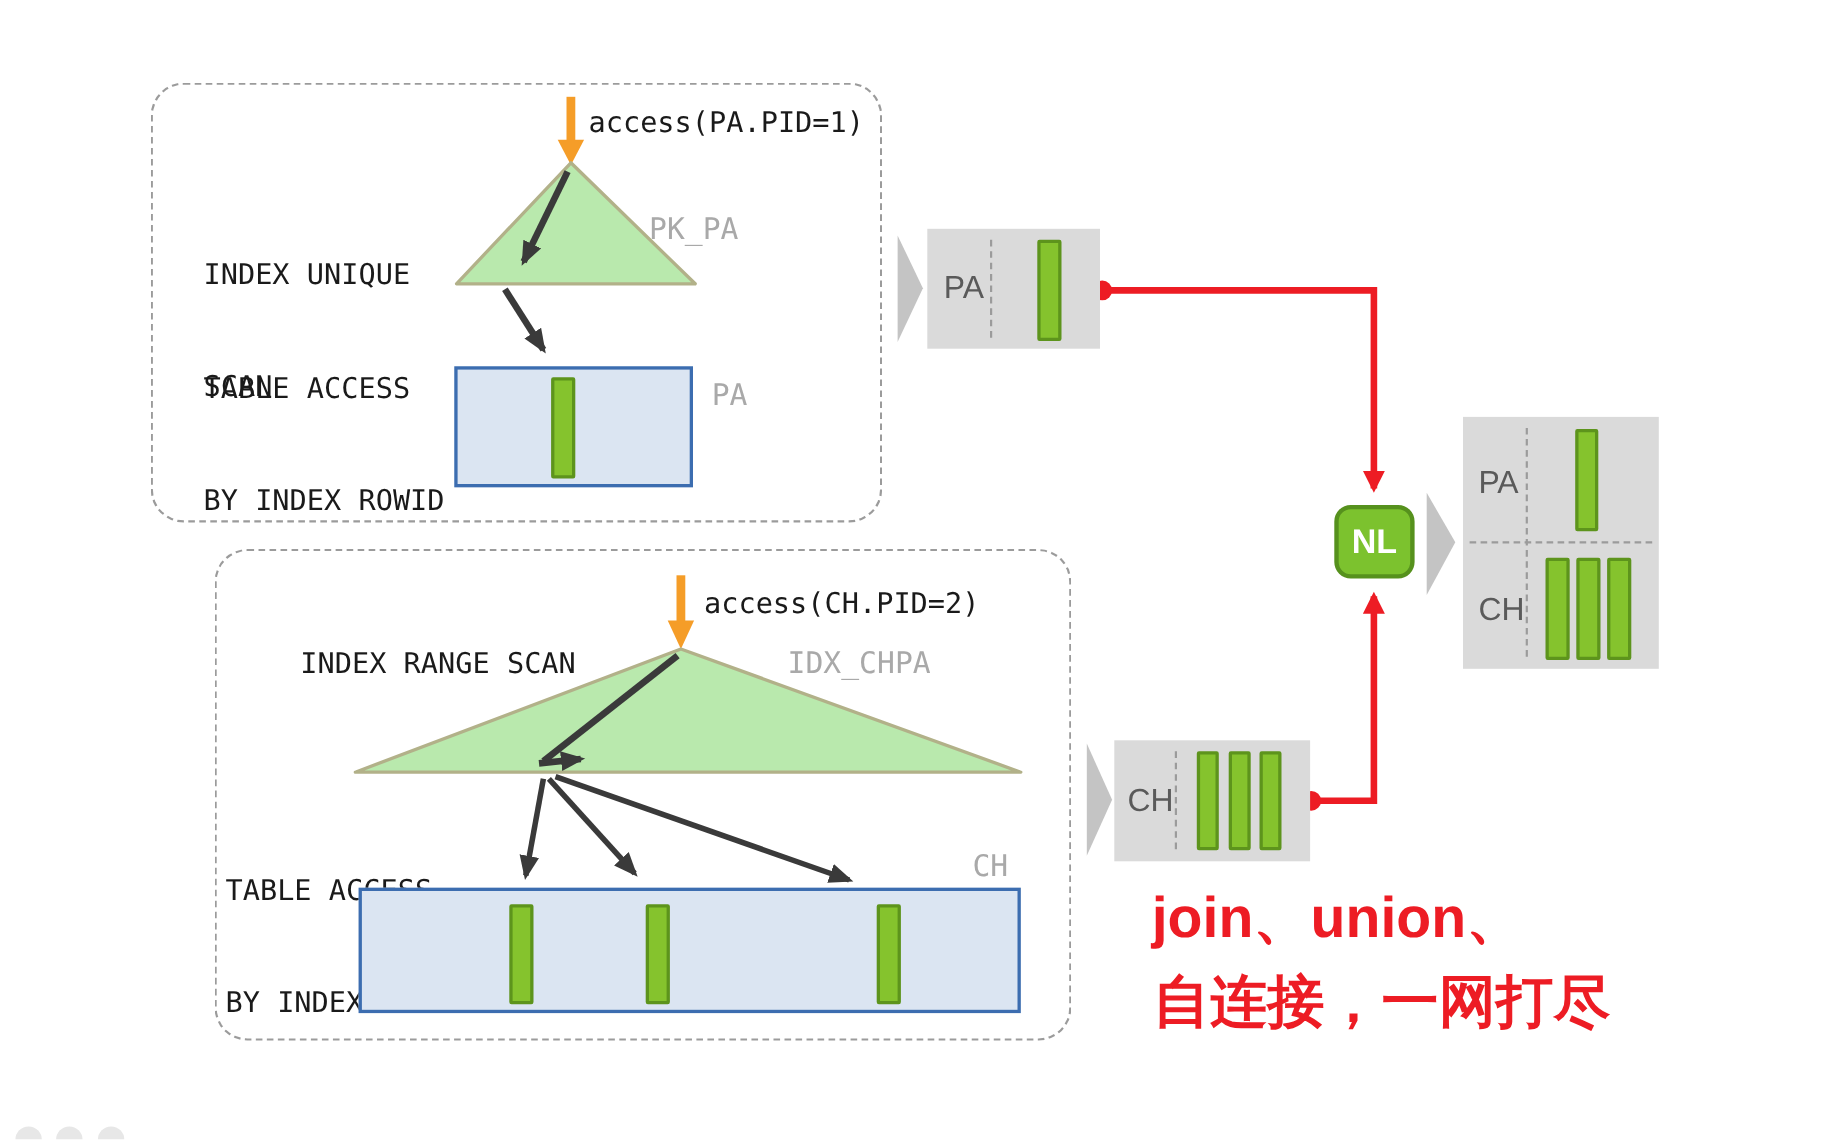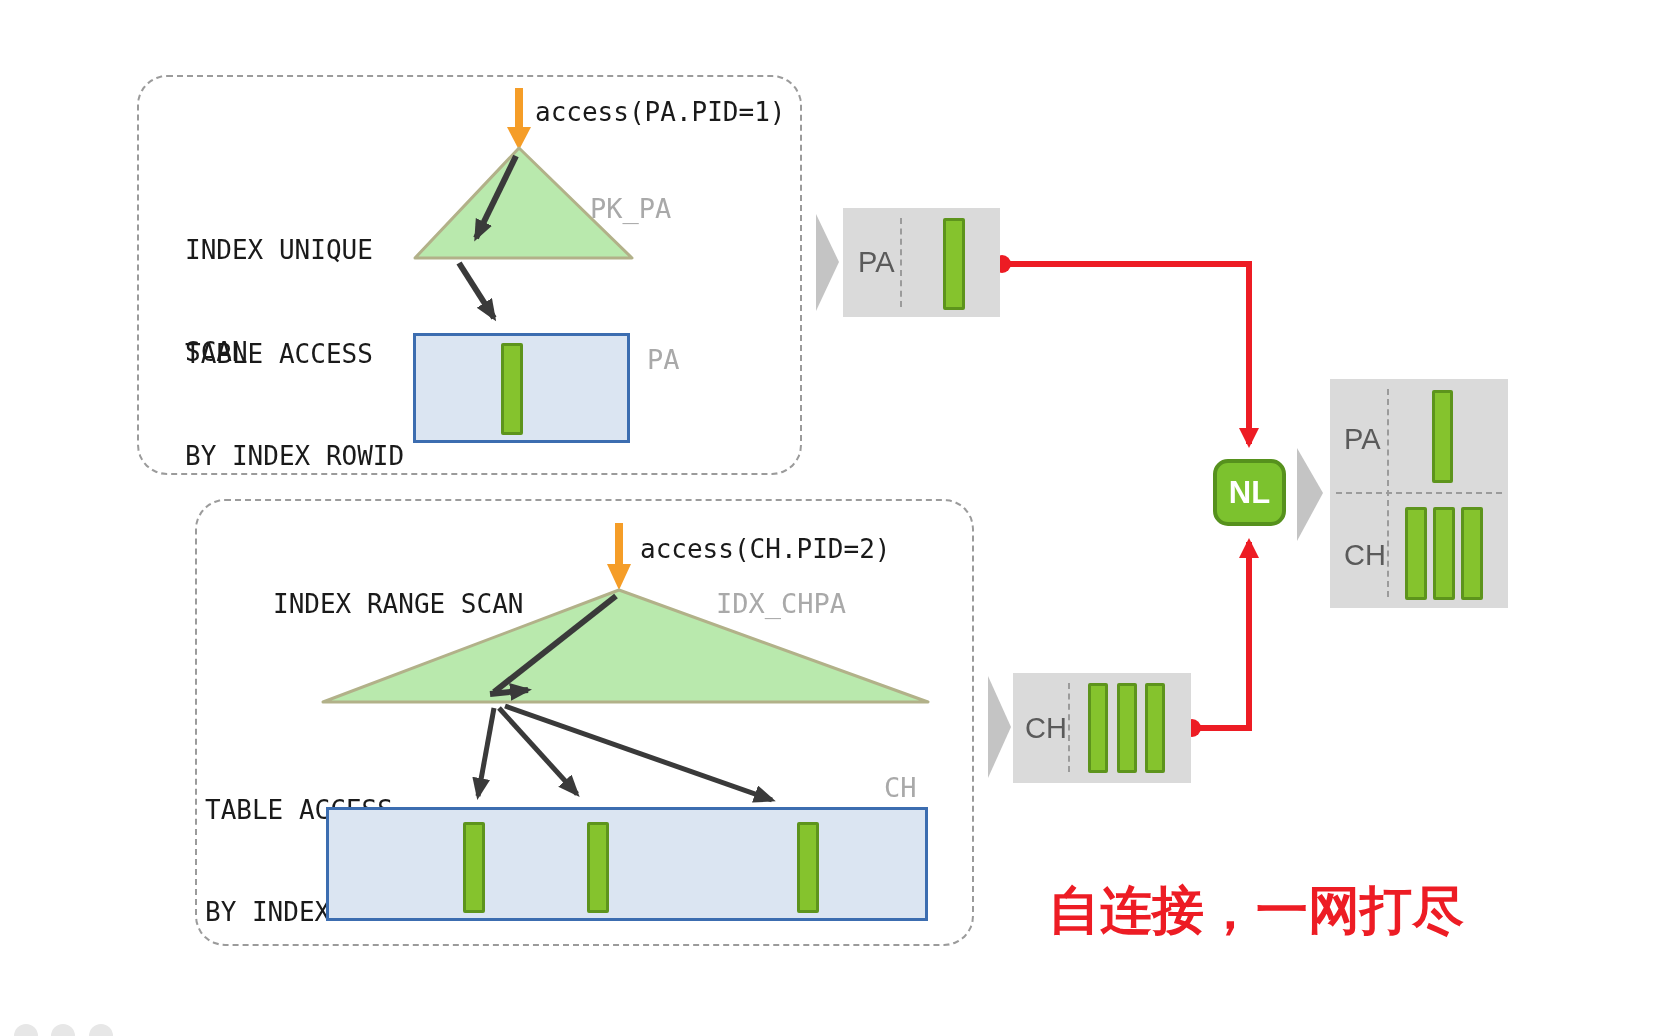--- a/index.html
+++ b/index.html
@@ -150,19 +150,20 @@
     <div class="vdash" style="left:57px;top:10px;height:208px;"></div>
     <div class="hdash" style="left:6px;top:113px;width:166px;"></div>
     <span class="lbl" style="left:14px;top:44px;">PA</span>
     <span class="lbl" style="left:14px;top:160px;">CH</span>
     <div class="bar" style="left:102px;top:11px;width:21px;height:93px;"></div>
     <div class="bar" style="left:75px;top:128px;width:22px;height:93px;"></div>
     <div class="bar" style="left:103px;top:128px;width:22px;height:93px;"></div>
     <div class="bar" style="left:131px;top:128px;width:22px;height:93px;"></div>
   </div>
 
+  <div class="caption" style="left:1047px;top:800px;">join、union、</div>
   <div class="caption" style="left:1048px;top:876px;">自连接，一网打尽</div>
 
   <div class="corner-dot" style="left:14px;top:1024px;"></div>
   <div class="corner-dot" style="left:51px;top:1024px;"></div>
   <div class="corner-dot" style="left:89px;top:1024px;"></div>
 
 </div>
 
 </body></html>

